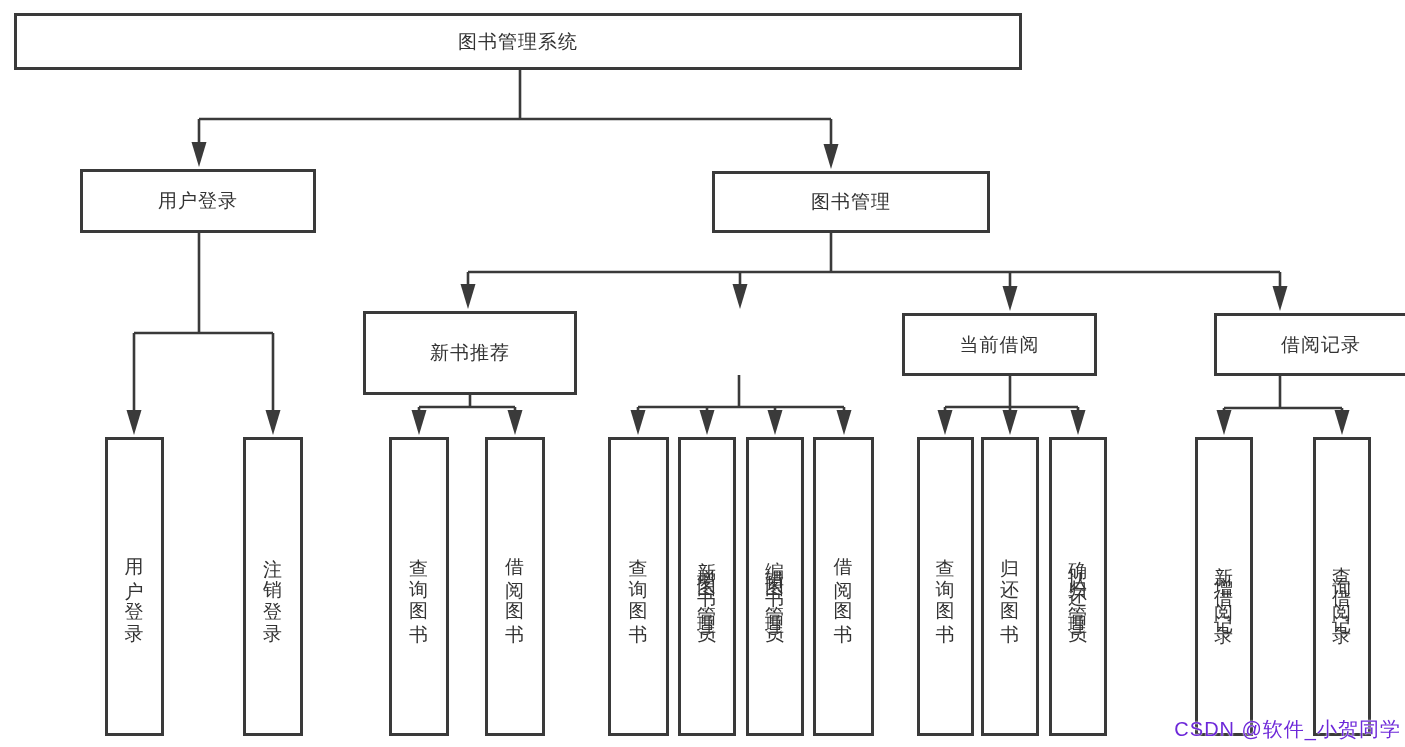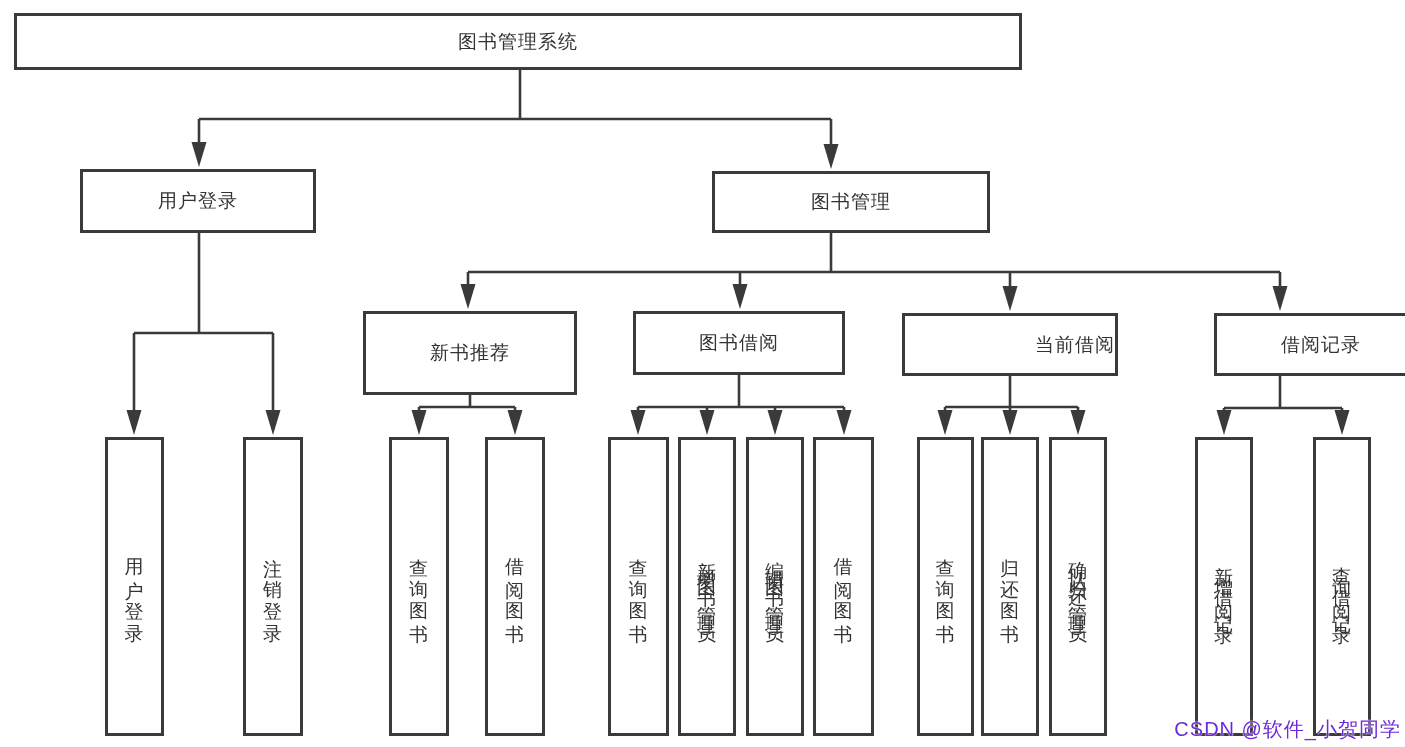--- a/index.html
+++ b/index.html
@@ -17,21 +17,21 @@
   .v-label{
     writing-mode:vertical-rl;text-orientation:mixed;
     font-size:19px;color:#333333;line-height:1;white-space:nowrap;
   }
   
   .n-root{left:14px;top:13px;width:1008px;height:57px;}
   .n-user-login{left:80px;top:169px;width:236px;height:64px;}
   .n-book-mgmt{left:712px;top:171px;width:278px;height:62px;}
   .n-new-book{left:363px;top:311px;width:214px;height:84px;}
   .n-borrow{left:633px;top:311px;width:212px;height:64px;}
-  .n-current{left:902px;top:313px;width:216px;height:63px;justify-content:flex-end;}
+  .n-current{left:902px;top:313px;width:195px;height:63px;}
   .n-record{left:1214px;top:313px;width:214px;height:63px;}
   .leaf{top:437px;height:299px;}
   .lf-1{left:105px;width:59px;}
   .lf-2{left:243px;width:60px;}
   .lf-3{left:389px;width:60px;}
   .lf-4{left:485px;width:60px;}
   .lf-5{left:608px;width:61px;}
   .lf-6{left:678px;width:58px;}
   .lf-7{left:746px;width:58px;}
   .lf-8{left:813px;width:61px;}
@@ -124,23 +124,20 @@
   <div class="node n-user-login">
     <span class="h-label">用户登录</span>
   </div>
   <div class="node n-book-mgmt">
     <span class="h-label">图书管理</span>
   </div>
 
   <div class="node n-new-book">
     <span class="h-label">新书推荐</span>
   </div>
-  <div class="node n-borrow">
-    <span class="h-label">图书借阅</span>
-  </div>
   <div class="node n-current">
     <span class="h-label">当前借阅</span>
   </div>
   <div class="node n-record">
     <span class="h-label">借阅记录</span>
   </div>
 
   <div class="node leaf lf-1">
     <span class="v-label" style="letter-spacing: 22px;">用户登录</span>
   </div>

